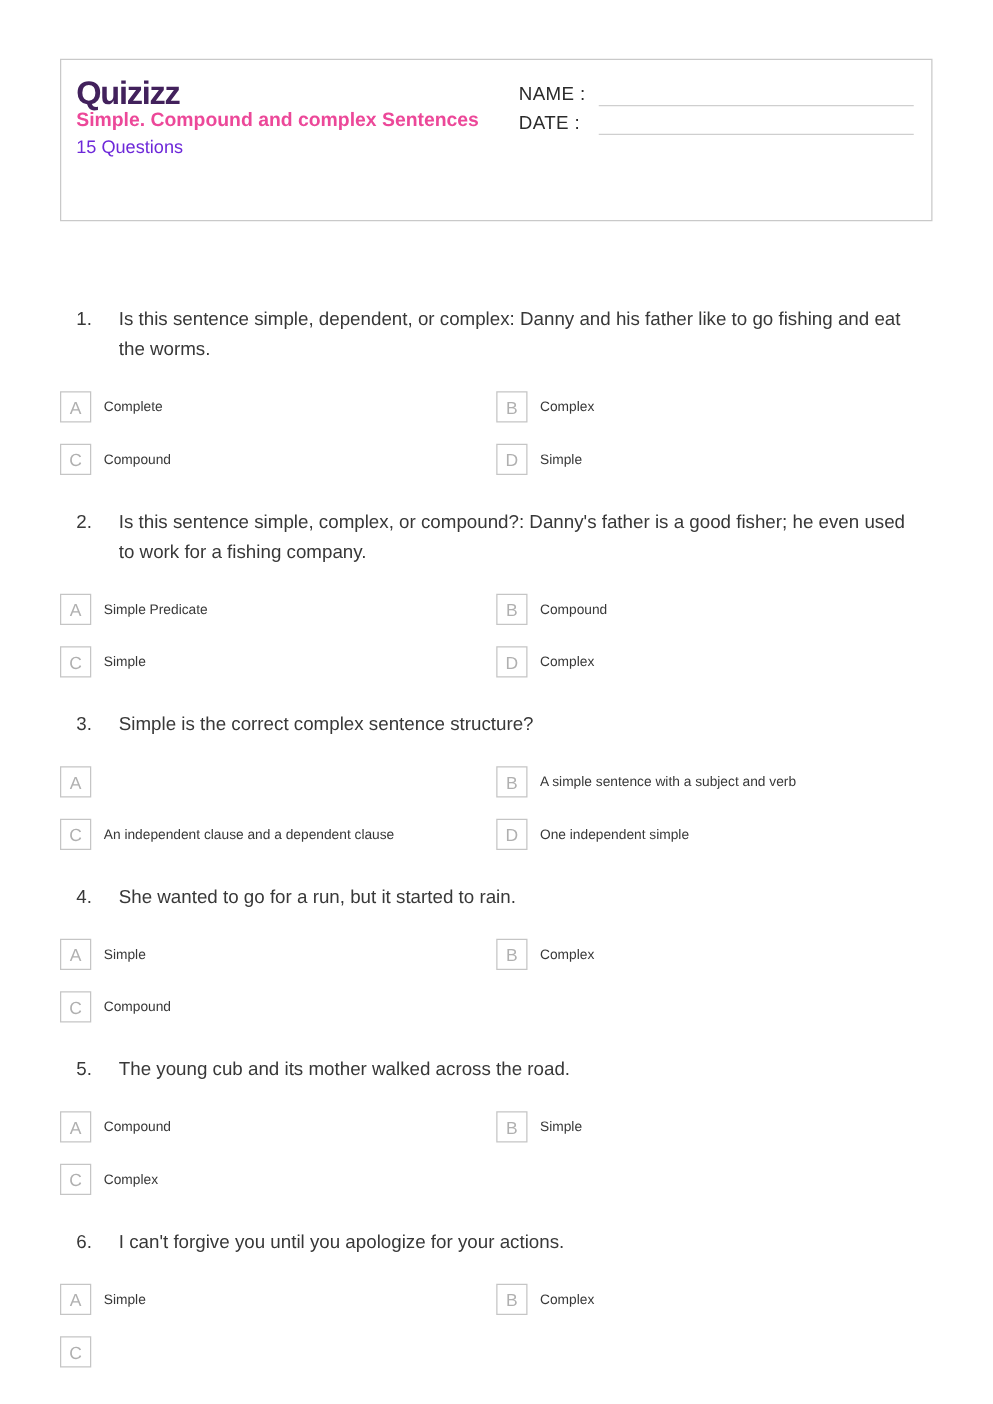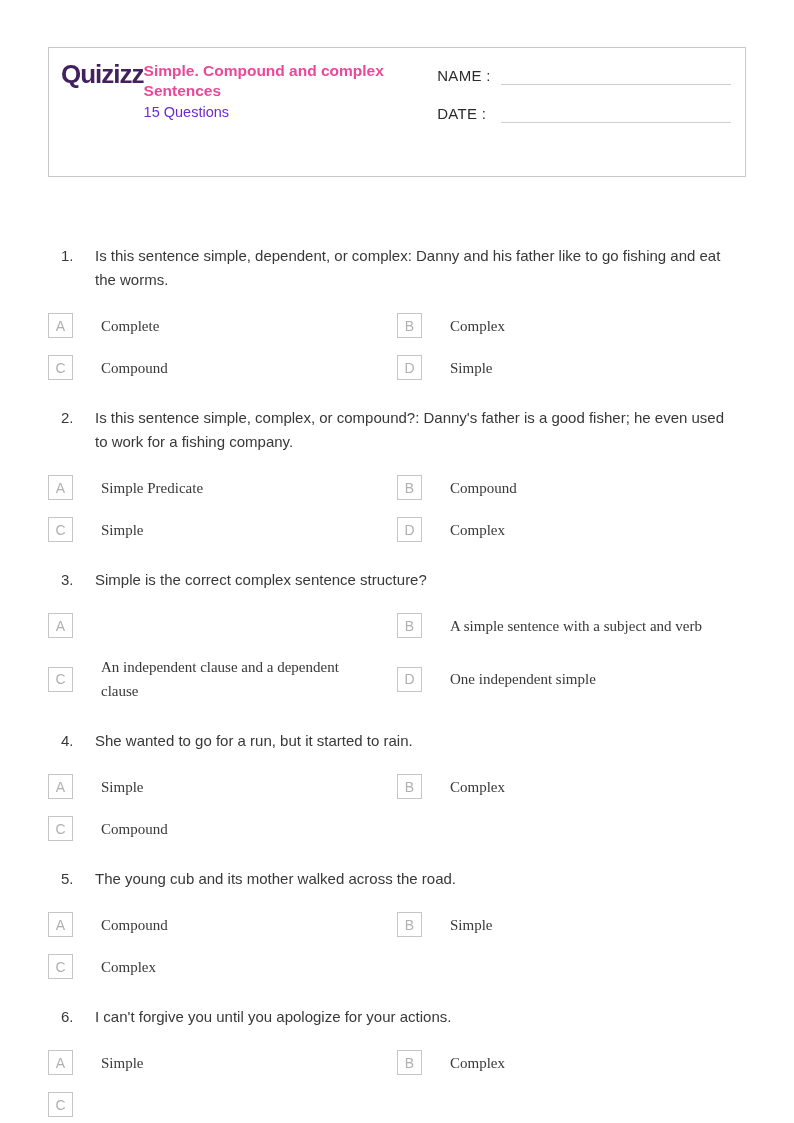--- a/index.html
+++ b/index.html
@@ -18,21 +18,21 @@
     left: 48px; top: 47px;
     width: 698px; height: 130px;
     border: 1px solid #c9c9c9;
     background: #ffffff;
     display: flex;
     justify-content: space-between;
     padding: 13px 14px 12px 12px;
   }
   .header-left {
     display: flex;
-    flex-direction: row;
+    flex-direction: column;
     justify-content: flex-start;
   }
   .logo {
     font-size: 26px;
     font-weight: 800;
     letter-spacing: -1px;
     color: #42215c;
     line-height: 1;
   }
   .title-wrap { line-height: 1.3; }
@@ -44,21 +44,21 @@
   .quiz-subtitle {
     font-size: 14.5px;
     font-weight: 400;
     color: #6d28d9;
     margin-top: 2px;
   }
   .header-right {
     width: 316px;
     display: flex;
     flex-direction: column;
-    gap: 19px;
+    gap: 4px;
     padding-top: 5px;
   }
   .field-row { display: flex; align-items: flex-end; }
   .field-label {
     font-size: 15px;
     color: #2b2b2b;
     width: 64px;
     flex-shrink: 0;
     letter-spacing: 0.3px;
     padding-bottom: 1px;
@@ -102,26 +102,25 @@
     border: 1px solid #c5c5c5;
     color: #b0b0b0;
     font-size: 14px;
     display: flex;
     align-items: center;
     justify-content: center;
     flex-shrink: 0;
     background: #ffffff;
   }
   .option-text {
-    margin-left: 28px;
-    font-size: 15px;
+    margin-left: 10px;
+    font-size: 11px;
     line-height: 24px;
     color: #383838;
     padding-right: 20px;
-    font-family: Liberation Serif, serif;
   }
 </style>
 </head>
 <body>
 
 <div class="header-box">
   <div class="header-left">
     <div class="logo">Quizizz</div>
     <div class="title-wrap">
       <div class="quiz-title">Simple. Compound and complex Sentences</div>

